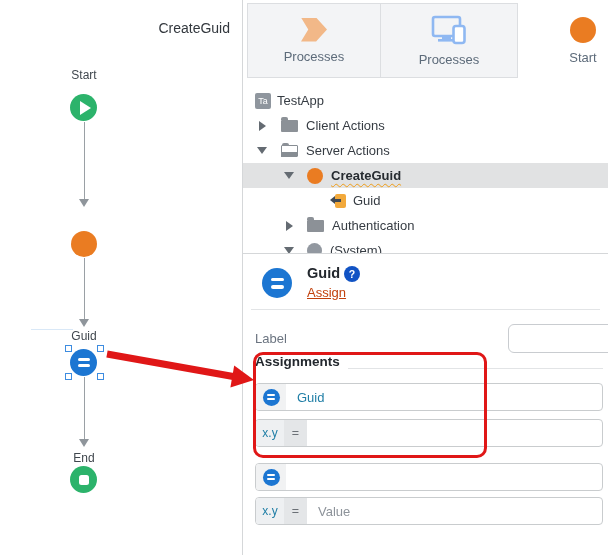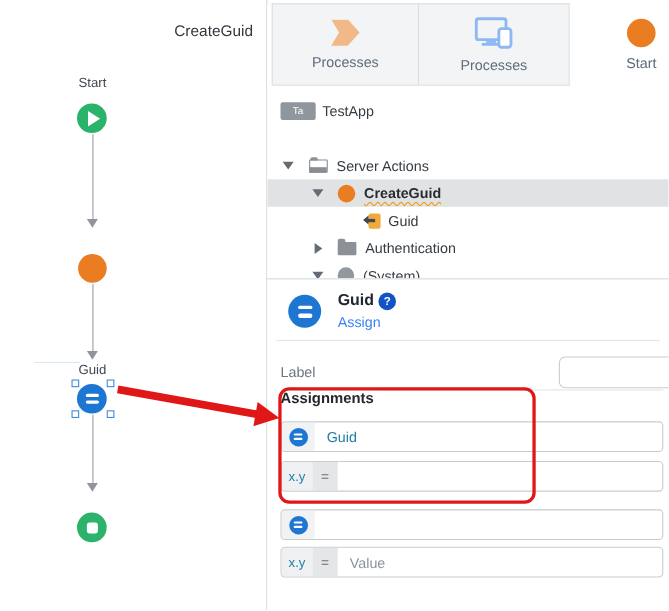--- a/index.html
+++ b/index.html
@@ -32,45 +32,45 @@
   .tab-gray { background:#f3f4f6; border:1px solid #dcdee1; }
   .tab-label { font-size:13px; color:#5d6b7a; }
   .proc-icon { width:26px; height:24px; background:#f2b888; clip-path:polygon(0 0, 58% 0, 100% 50%, 58% 100%, 0 100%, 28% 50%); }
   .logic-icon { width:26px; height:26px; border-radius:50%; background:#ea7c22; }
 
   .tree { position:absolute; left:243px; top:78px; width:365px; height:175px; background:#fff; overflow:hidden; }
   .trow { position:absolute; left:0; width:365px; height:25px; display:flex; align-items:center; font-size:13px; color:#363c43; }
   .trow.sel { background:#e1e2e3; }
   .tri-r { position:absolute; width:0; height:0; border-top:5px solid transparent; border-bottom:5px solid transparent; border-left:7px solid #646b72; }
   .tri-d { position:absolute; width:0; height:0; border-left:5px solid transparent; border-right:5px solid transparent; border-top:7px solid #646b72; }
-  .ta-badge { width:32px; height:16px; background:#8f969e; border-radius:2px; color:#fff; font-size:9px; display:flex; align-items:center; justify-content:center; }
+  .ta-badge { width:16px; height:16px; background:#8f969e; border-radius:2px; color:#fff; font-size:9px; display:flex; align-items:center; justify-content:center; }
   .folder { position:relative; width:17px; height:12px; background:#8c9197; border-radius:1px; }
   .folder::before { content:""; position:absolute; left:0; top:-3px; width:7px; height:3px; background:#8c9197; border-radius:2px 2px 0 0; }
   .folder.open { background:#fff; border:1.5px solid #878d93; }
   .folder.open::after { content:""; position:absolute; left:-1px; bottom:-1px; width:16px; height:5px; background:#878d93; }
   .o-circle { width:16px; height:16px; border-radius:50%; background:#ea7c22; }
   .sys-circle { position:relative; width:15px; height:15px; border-radius:50%; background:#9298a0; }
   .sys-circle::after { content:""; position:absolute; left:4px; bottom:1px; width:7px; height:4px; background:#fff; border-radius:2px 2px 0 0; }
   .outparam { position:relative; width:16px; height:16px; }
   .outparam .yellow { position:absolute; right:0; top:1px; width:11px; height:14px; background:#f2a93b; border-radius:2px; }
   .outparam .stem { position:absolute; left:4px; top:6.5px; width:7px; height:3px; background:#3f4954; }
   .outparam .head { position:absolute; left:0; top:3.5px; width:0; height:0; border-top:4.5px solid transparent; border-bottom:4.5px solid transparent; border-right:5px solid #3f4954; }
   .bold-warn { font-weight:bold; color:#262b30; text-decoration:underline; text-decoration-style:wavy; text-decoration-color:#ef9d18; text-decoration-thickness:1px; text-underline-offset:3px; }
 
   
   .props { position:absolute; left:243px; top:253px; width:365px; height:302px; background:#fff; border-top:1px solid #d5d7d9; font-size:13px; }
   .big-assign { position:absolute; left:19px; top:14px; width:30px; height:30px; border-radius:50%; background:#1c76d2; display:flex; flex-direction:column; align-items:center; justify-content:center; gap:4px; }
   .big-assign i { display:block; width:13px; height:3.5px; background:#fff; border-radius:2px; }
   .p-title { position:absolute; left:64px; top:11px; font-size:14.5px; font-weight:bold; color:#22272d; }
   .help { position:absolute; left:101px; top:12px; width:16px; height:16px; border-radius:50%; background:#1153c4; color:#fff; font-size:10.5px; font-weight:bold; display:flex; align-items:center; justify-content:center; }
-  .p-sub { position:absolute; left:64px; top:31px; color:#3b82f6; }
+  .p-sub { position:absolute; left:64px; top:31px; color:#c2410c;text-decoration:underline; }
   .p-div { position:absolute; left:8px; top:55px; width:349px; height:1px; background:#e2e4e6; }
   .lbl { position:absolute; left:12px; top:77px; color:#6b7480; }
   .lbl-input { position:absolute; left:265px; top:70px; width:130px; height:29px; border:1px solid #c9ccd0; border-radius:6px; background:#fff; font-family:"Liberation Sans",sans-serif; font-size:13px; padding:0 8px; outline:none; }
-  .sect { position:absolute; left:12px; top:100px; width:348px; display:flex; align-items:flex-start; gap:8px; }
+  .sect { position:absolute; left:12px; top:100px; width:348px; display:flex; align-items:flex-end; gap:8px; }
   .sect b { font-size:13.5px; color:#23282e; white-space:nowrap; }
   .sect .rule { flex:1; height:1px; background:#e2e4e6; }
   .arow { position:absolute; left:12px; width:348px; height:28px; border:1px solid #c9ccce; border-radius:4px; background:#fff; display:flex; align-items:stretch; overflow:hidden; }
   .pfx { display:flex; align-items:center; justify-content:center; }
   .pfx-icon { width:30px; background:#f1f2f3; }
   .sm-assign { width:17px; height:17px; border-radius:50%; background:#1c76d2; display:flex; flex-direction:column; align-items:center; justify-content:center; gap:2px; }
   .sm-assign i { display:block; width:8px; height:2.2px; background:#fff; border-radius:1px; }
   .pfx-xy { width:28px; background:#eef0f2; color:#1f7ea6; font-size:12px;text-align:center; }
   .pfx-eq { width:23px; background:#e4e6e8; color:#6b7076; font-size:12.5px; }
   .aval { display:flex; align-items:center; padding-left:11px; color:#1f7ea6; }
@@ -109,20 +109,21 @@
         <i></i>
       </div>
     <div class="handle" style="left:65px;top:345px"></div>
     <div class="handle" style="left:97px;top:345px"></div>
     <div class="handle" style="left:65px;top:373px"></div>
     <div class="handle" style="left:97px;top:373px"></div>
 
     <div class="conn" style="top:377px;height:62px"></div>
     <div class="conn-head" style="top:439px"></div>
 
+    <div class="node-label" style="top:451px">End</div>
     <div class="n-circle n-end">
       <div class="end-sq"></div>
     </div>
   </div>
 
   <div class="tabbar">
     <div class="tab tab-gray" style="left:4px;width:134px">
       <div class="proc-icon"></div>
       <div class="tab-label">Processes</div>
     </div>
@@ -139,20 +140,25 @@
       <div class="logic-icon"></div>
       <div class="tab-label">Start</div>
     </div>
   </div>
 
   <div class="tree">
     <div class="trow" style="top:10px;padding-left:12px;gap:6px">
       <span class="ta-badge">Ta</span>
       <span>TestApp</span>
     </div>
+    <div class="trow" style="top:35px;padding-left:38px;gap:8px">
+      <span class="tri-r" style="left:16px"></span>
+      <span class="folder"></span>
+      <span>Client Actions</span>
+    </div>
     <div class="trow" style="top:60px;padding-left:38px;gap:8px">
       <span class="tri-d" style="left:14px"></span>
       <span class="folder open"></span>
       <span>Server Actions</span>
     </div>
     <div class="trow sel" style="top:85px;padding-left:64px;gap:8px">
       <span class="tri-d" style="left:41px"></span>
       <span class="o-circle"></span>
       <span class="bold-warn">CreateGuid</span>
     </div>

